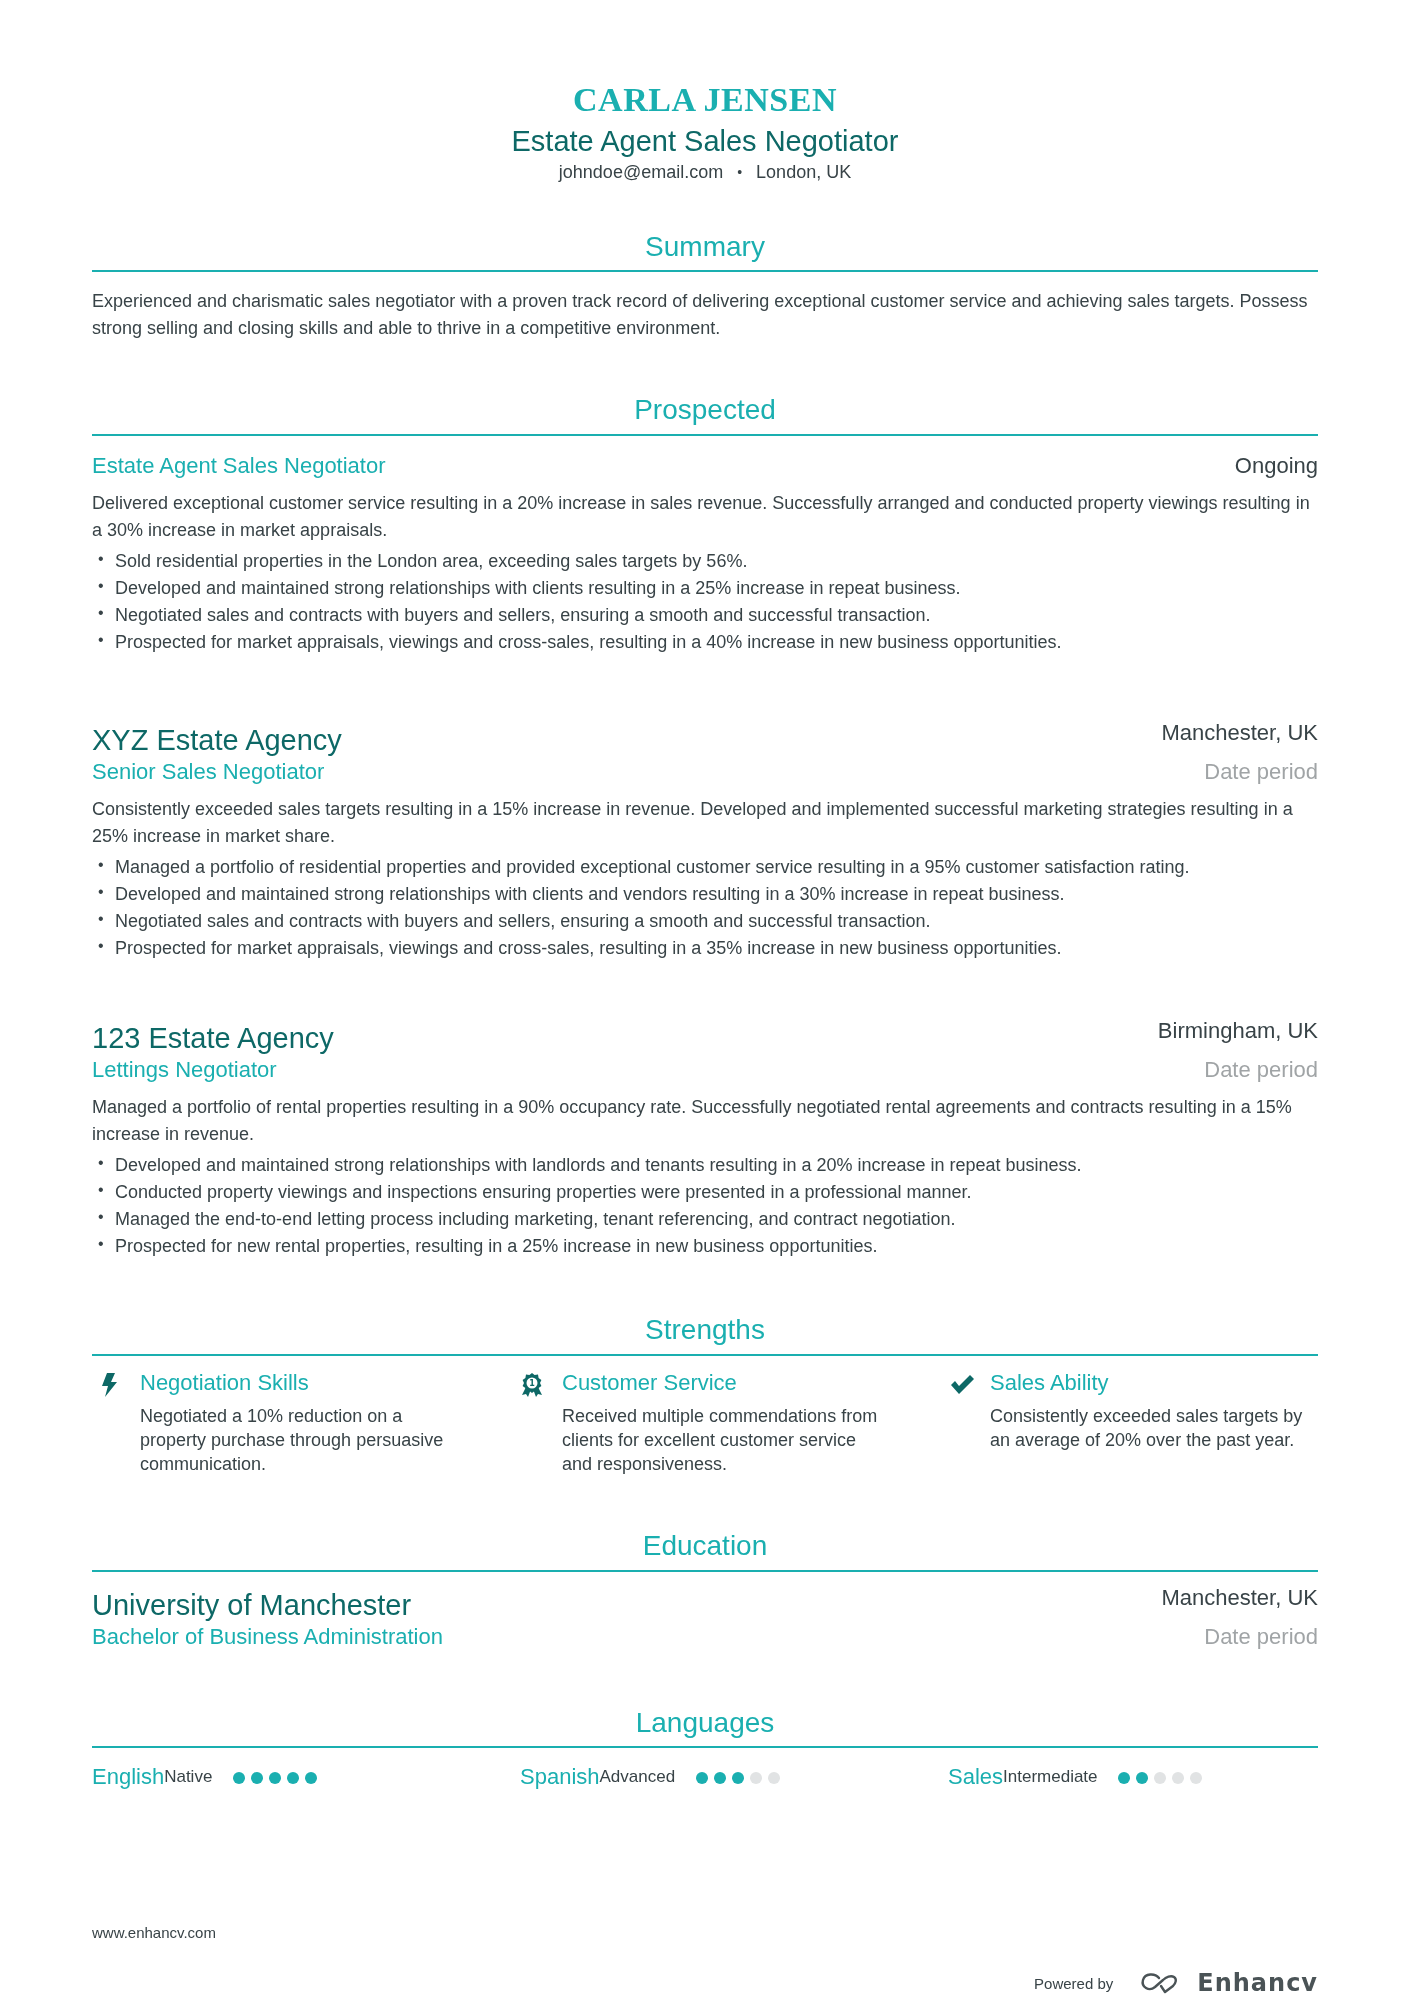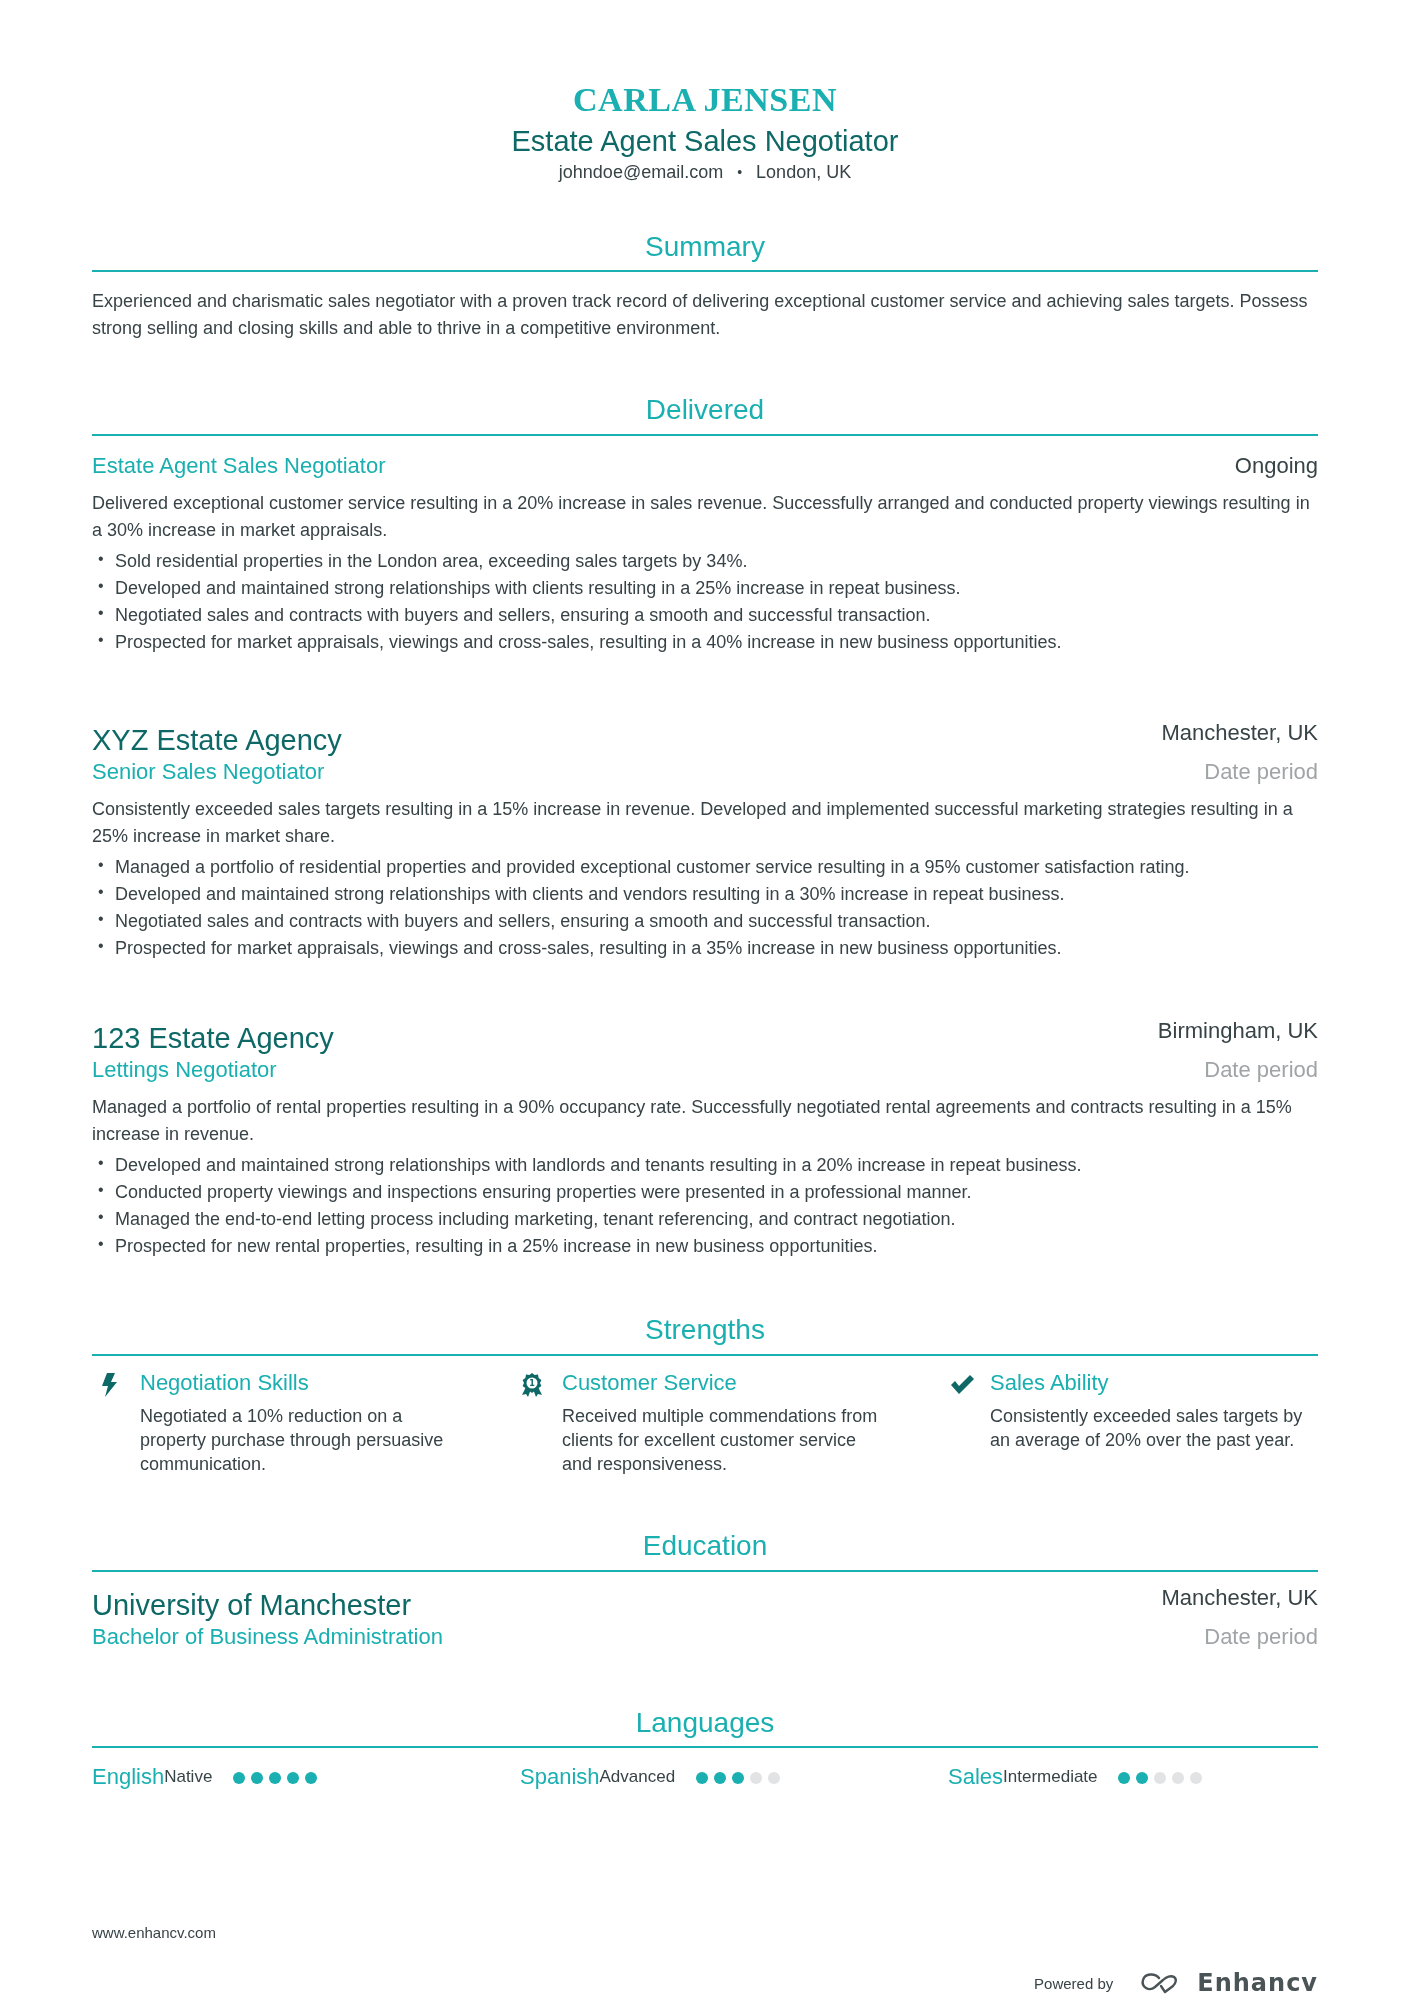--- a/index.html
+++ b/index.html
@@ -63,31 +63,31 @@
     <div class="headline">Estate Agent Sales Negotiator</div>
     <div class="contact">
       <span>johndoe@email.com</span><span class="sep">•</span><span>London, UK</span>
     </div>
   </div>
 
   <div class="section-title" style="top:230px">Summary</div>
   <div class="rule" style="top:270px"></div>
   <div class="para" style="top:288px">Experienced and charismatic sales negotiator with a proven track record of delivering exceptional customer service and achieving sales targets. Possess strong selling and closing skills and able to thrive in a competitive environment.</div>
 
-  <div class="section-title" style="top:393px">Delivered</div>
+  <div class="section-title" style="top:393px">Prospected</div>
   <div class="rule" style="top:434px"></div>
 
   <div class="job" style="top:451px">
     <div class="row">
       <div class="role">Estate Agent Sales Negotiator</div>
       <div class="date">Ongoing</div>
     </div>
     <div class="desc">Delivered exceptional customer service resulting in a 20% increase in sales revenue. Successfully arranged and conducted property viewings resulting in a 30% increase in market appraisals.</div>
     <ul class="bullets">
-      <li>Sold residential properties in the London area, exceeding sales targets by 34%.</li>
+      <li>Sold residential properties in the London area, exceeding sales targets by 56%.</li>
       <li>Developed and maintained strong relationships with clients resulting in a 25% increase in repeat business.</li>
       <li>Negotiated sales and contracts with buyers and sellers, ensuring a smooth and successful transaction.</li>
       <li>Prospected for market appraisals, viewings and cross-sales, resulting in a 40% increase in new business opportunities.</li>
     </ul>
   </div>
 
   <div class="job" style="top:722px">
     <div class="row">
       <div class="company">XYZ Estate Agency</div>
       <div class="loc">Manchester, UK</div>

